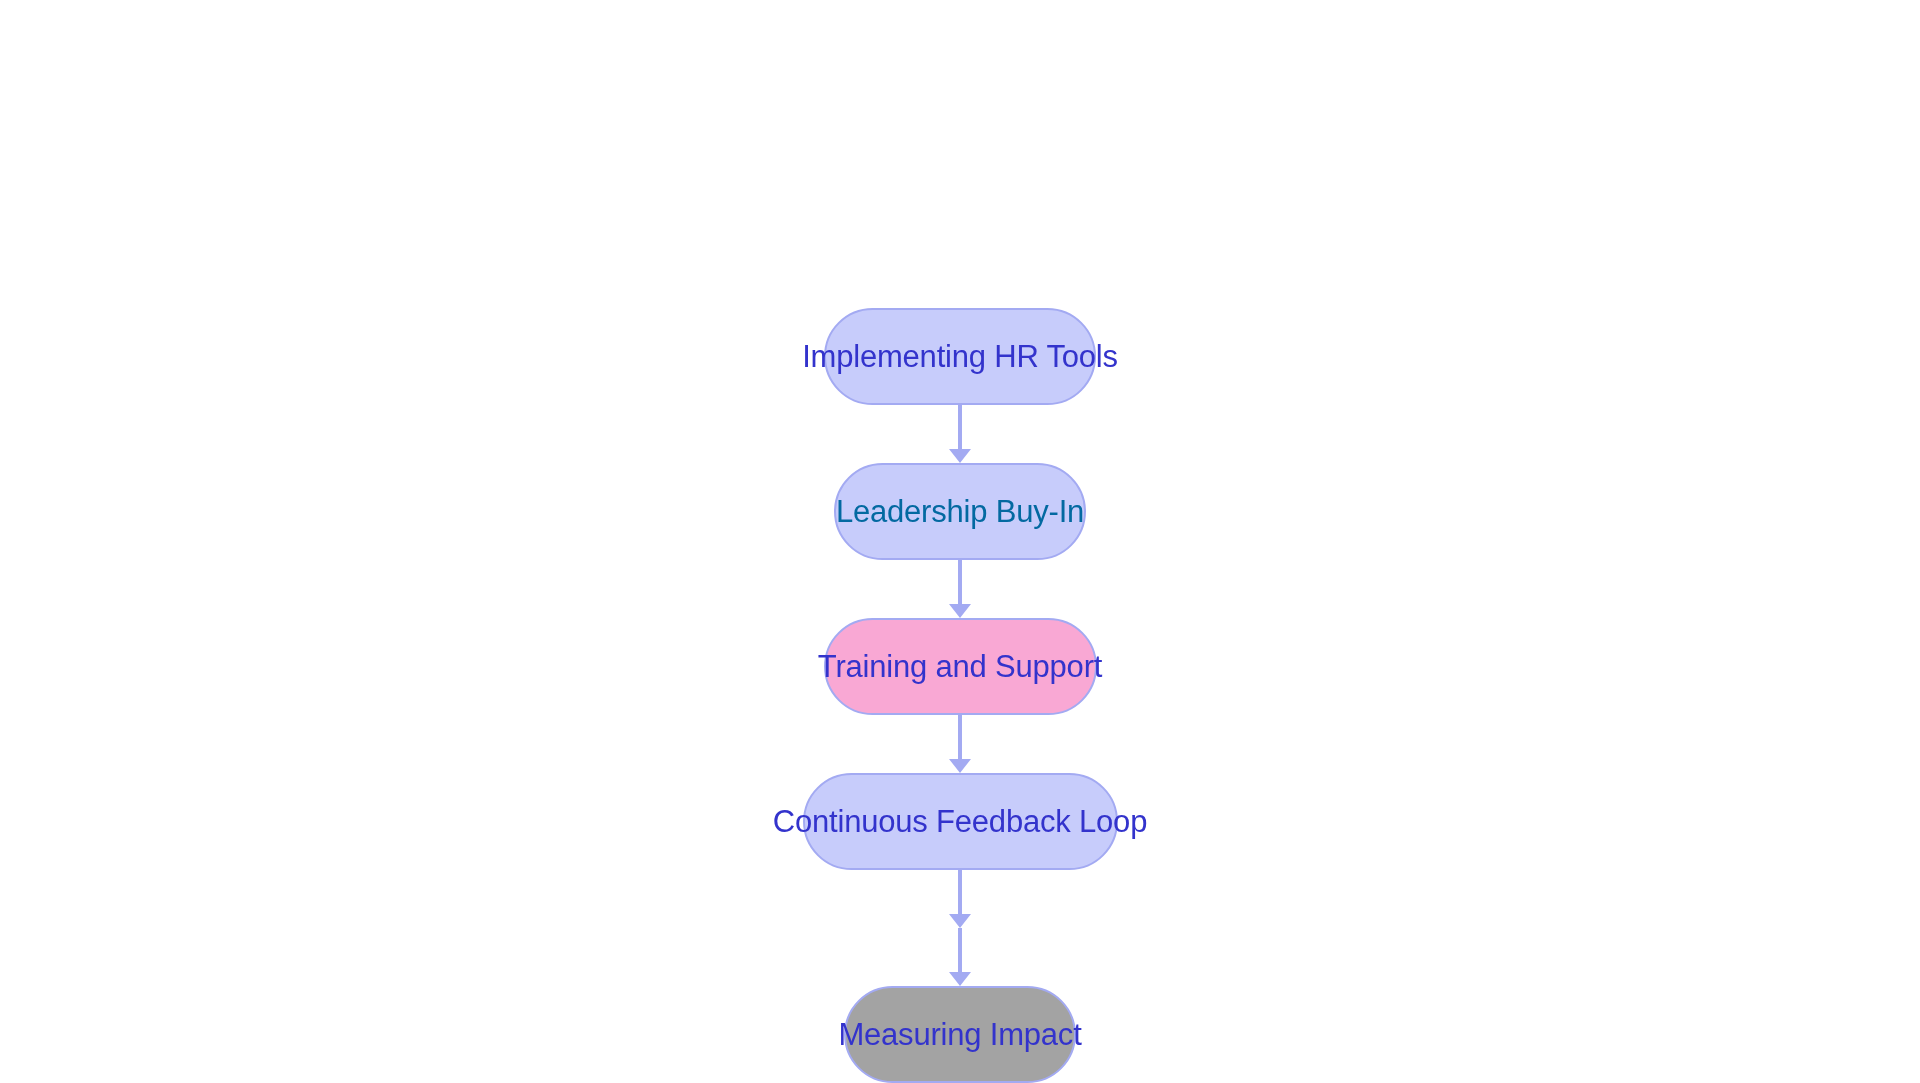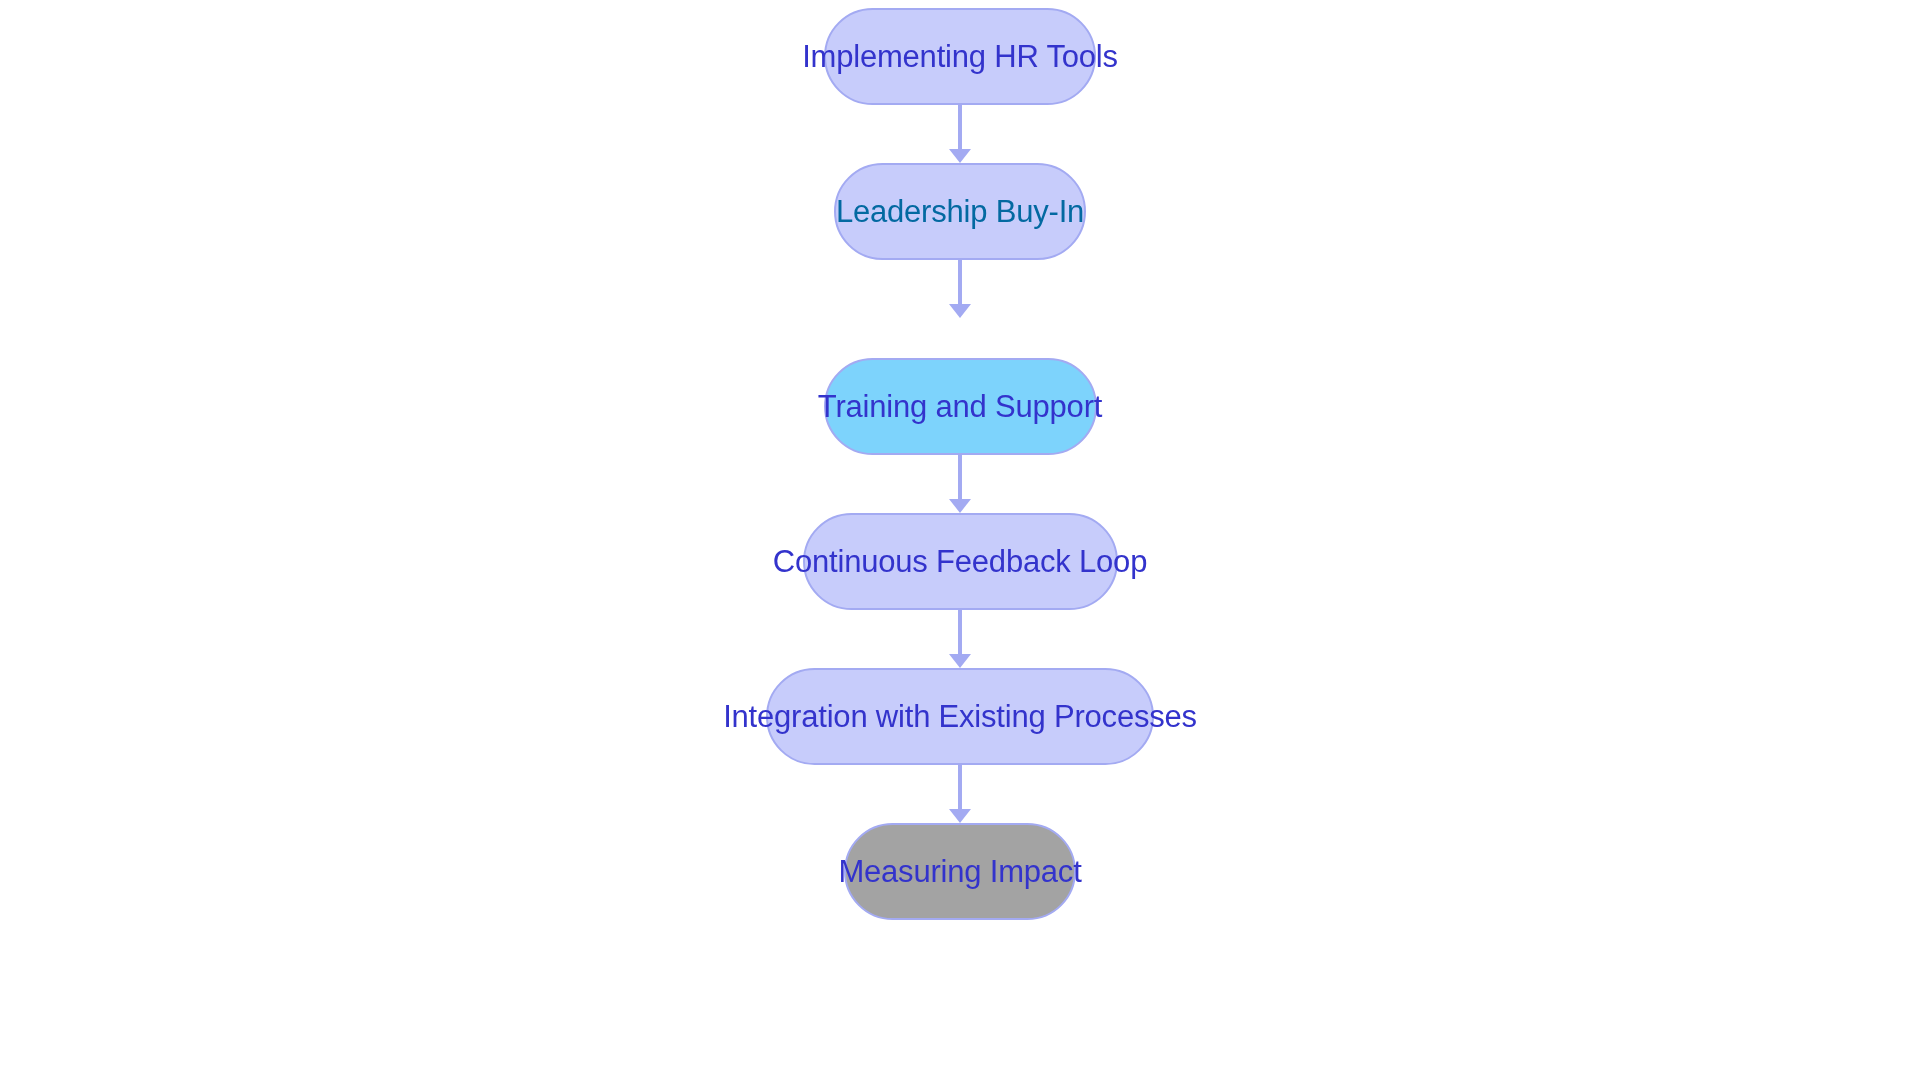--- a/index.html
+++ b/index.html
@@ -24,21 +24,21 @@
 
   .flow-column {
     position: absolute;
     left: 0;
     top: 0;
     width: 1920px;
     height: 1083px;
     display: flex;
     flex-direction: column;
     align-items: center;
-    justify-content: flex-start;
+    justify-content: flex-end;
   }
 
   
   .flow-node {
     box-sizing: border-box;
     height: 97px;
     border-radius: 60px;
     background: #c7ccfb;
     border: 2px solid #a3aaf2;
     display: flex;
@@ -99,21 +99,21 @@
       <span class="flow-node-label" style="color: #0369a1;">Leadership Buy-In</span>
     </div>
 
     <div class="flow-connector">
       <svg viewBox="0 0 26 58" xmlns="http://www.w3.org/2000/svg" aria-hidden="true">
         <line x1="13" y1="0" x2="13" y2="45" stroke="#a3aaf2" stroke-width="4"></line>
         <polygon points="2,44 24,44 13,58" fill="#a3aaf2"></polygon>
       </svg>
     </div>
 
-    <div class="flow-node" id="node-3" style="width: 273px; background: #7dd3fc; border-color: rgb(163, 170, 242); margin-top: 40px;">
+    <div class="flow-node" id="node-3" style="width: 273px; background: #f9a8d4; border-color: rgb(163, 170, 242);">
       <span class="flow-node-label" style="color: rgb(51, 51, 204);">Training and Support</span>
     </div>
 
     <div class="flow-connector">
       <svg viewBox="0 0 26 58" xmlns="http://www.w3.org/2000/svg" aria-hidden="true">
         <line x1="13" y1="0" x2="13" y2="45" stroke="#a3aaf2" stroke-width="4"></line>
         <polygon points="2,44 24,44 13,58" fill="#a3aaf2"></polygon>
       </svg>
     </div>
 
@@ -121,23 +121,20 @@
       <span class="flow-node-label" style="color: rgb(51, 51, 204);">Continuous Feedback Loop</span>
     </div>
 
     <div class="flow-connector">
       <svg viewBox="0 0 26 58" xmlns="http://www.w3.org/2000/svg" aria-hidden="true">
         <line x1="13" y1="0" x2="13" y2="45" stroke="#a3aaf2" stroke-width="4"></line>
         <polygon points="2,44 24,44 13,58" fill="#a3aaf2"></polygon>
       </svg>
     </div>
 
-    <div class="flow-node" id="node-5" style="width: 388px; background: rgb(199, 204, 251); border-color: rgb(163, 170, 242);">
-      <span class="flow-node-label" style="color: rgb(51, 51, 204);">Integration with Existing Processes</span>
-    </div>
 
     <div class="flow-connector">
       <svg viewBox="0 0 26 58" xmlns="http://www.w3.org/2000/svg" aria-hidden="true">
         <line x1="13" y1="0" x2="13" y2="45" stroke="#a3aaf2" stroke-width="4"></line>
         <polygon points="2,44 24,44 13,58" fill="#a3aaf2"></polygon>
       </svg>
     </div>
 
     <div class="flow-node" id="node-6" style="width: 232px; background: #a3a3a3; border-color: rgb(163, 170, 242);">
       <span class="flow-node-label" style="color: rgb(51, 51, 204);">Measuring Impact</span>

